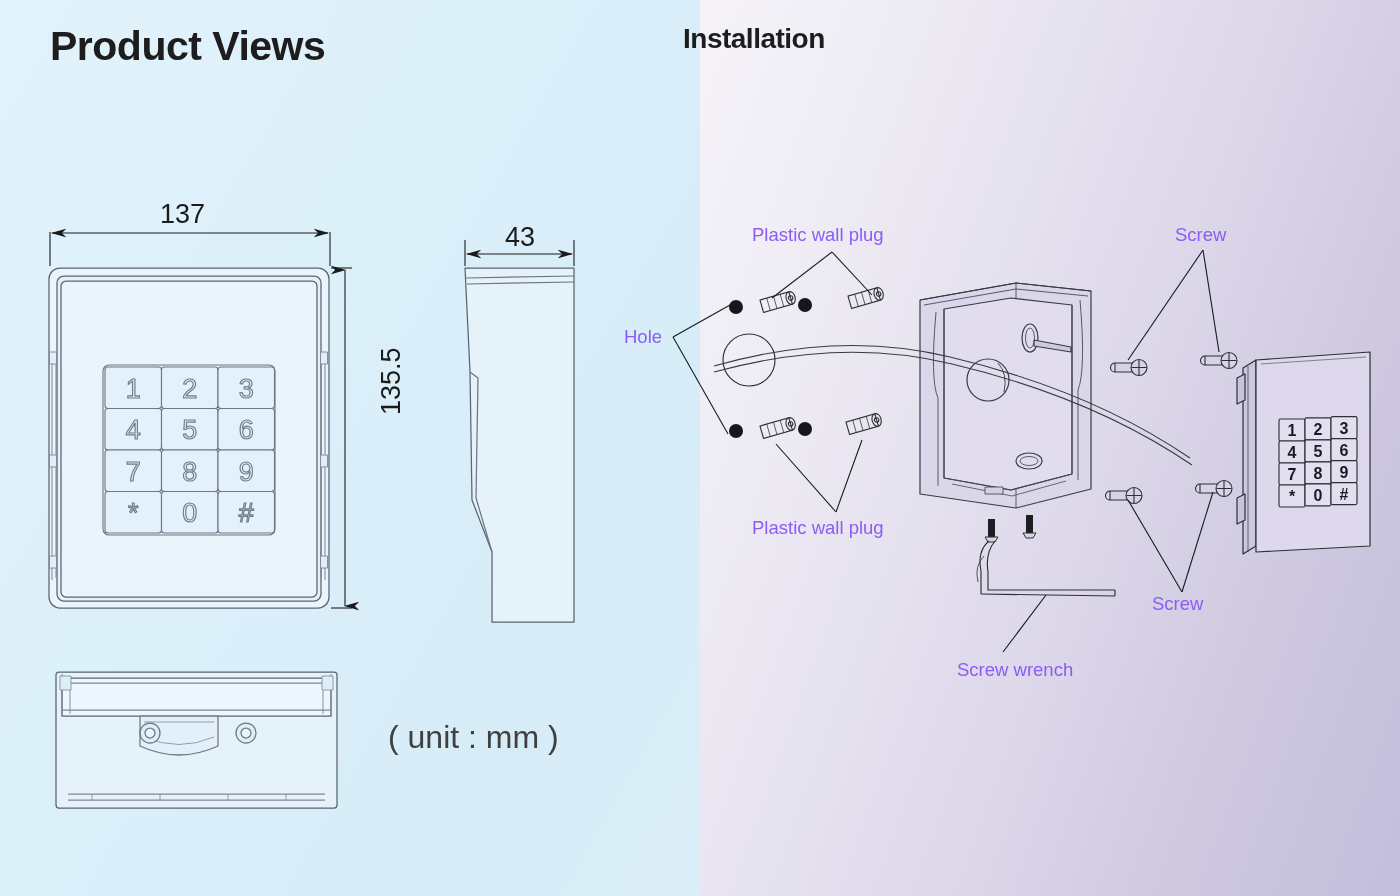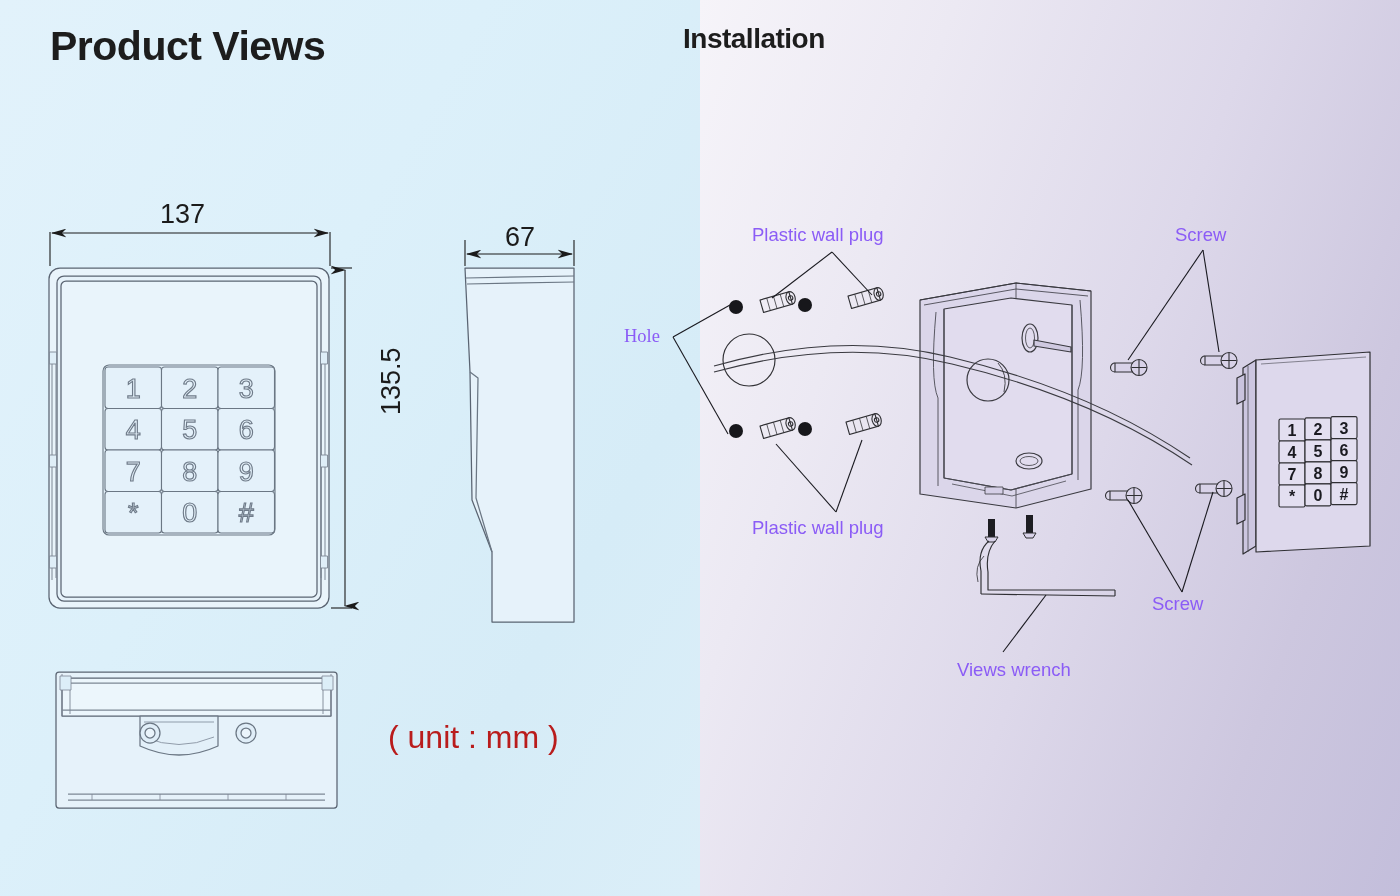--- a/index.html
+++ b/index.html
@@ -15,21 +15,21 @@
     background:linear-gradient(120deg,#e2f2fb 0%,#dcf0fa 40%,#d6ecf7 75%,#dbeef8 100%);}
   .panel-right{left:700px;width:700px;
     background:linear-gradient(110deg,#f6f4f9 0%,#ece9f3 25%,#ddd8ea 55%,#cdc7df 80%,#c3bedb 100%);}
 
   .title{position:absolute;font-weight:bold;color:#1d1d1d;
     letter-spacing:-0.5px;white-space:nowrap;
     font-family:"Liberation Sans","DejaVu Sans",sans-serif;}
   .title-left{left:50px;top:23px;font-size:41px;}
   .title-right{left:683px;top:23px;font-size:28px;}
 
-  .unit{position:absolute;left:388px;top:719px;font-size:32px;color:#b91c1c;white-space:nowrap;}
+  .unit{position:absolute;left:388px;top:719px;font-size:32px;color:#404040;white-space:nowrap;}
 
   .lbl{position:absolute;font-size:18.5px;color:#8b5cf6;white-space:nowrap;}
 
   svg{position:absolute;left:0;top:0;overflow:visible;}
   .svg-layer{position:absolute;left:0;top:0;width:1400px;height:896px;pointer-events:none;}
 
   .dim-txt{position:absolute;font-size:27px;color:#1b1b1b;white-space:nowrap;}
   .dim-vert{transform-origin:left top;}
 </style>
 </head>
@@ -342,23 +342,23 @@
       <path d="M836,512 L862,440"></path>
 
       <path d="M1182,592 L1128,500"></path>
       <path d="M1182,592 L1213,492"></path>
 
       <path d="M1003,652 L1046,595"></path>
     </g>
   </svg>
 
   <div class="lbl" style="left:752px;top:224px;">Plastic wall plug</div>
-  <div class="lbl" style="left:624px;top:326px;font-family:Liberation Serif, serif;">Hole</div>
+  <div class="lbl" style="left:624px;top:326px;">Hole</div>
   <div class="lbl" style="left:1175px;top:224px;">Screw</div>
   <div class="lbl" style="left:752px;top:517px;">Plastic wall plug</div>
   <div class="lbl" style="left:1152px;top:593px;">Screw</div>
-  <div class="lbl" style="left:957px;top:659px;">Views wrench</div>
+  <div class="lbl" style="left:957px;top:659px;">Screw wrench</div>
 
   <div class="dim-txt" style="left:160px;top:199px;">137</div>
   <div class="dim-txt dim-vert" style="left:376px;top:415px;transform:rotate(-90deg);transform-origin:0 0;">135.5</div>
-  <div class="dim-txt" style="left:505px;top:222px;">67</div>
+  <div class="dim-txt" style="left:505px;top:222px;">43</div>
 
 </div>
 
 </body></html>

